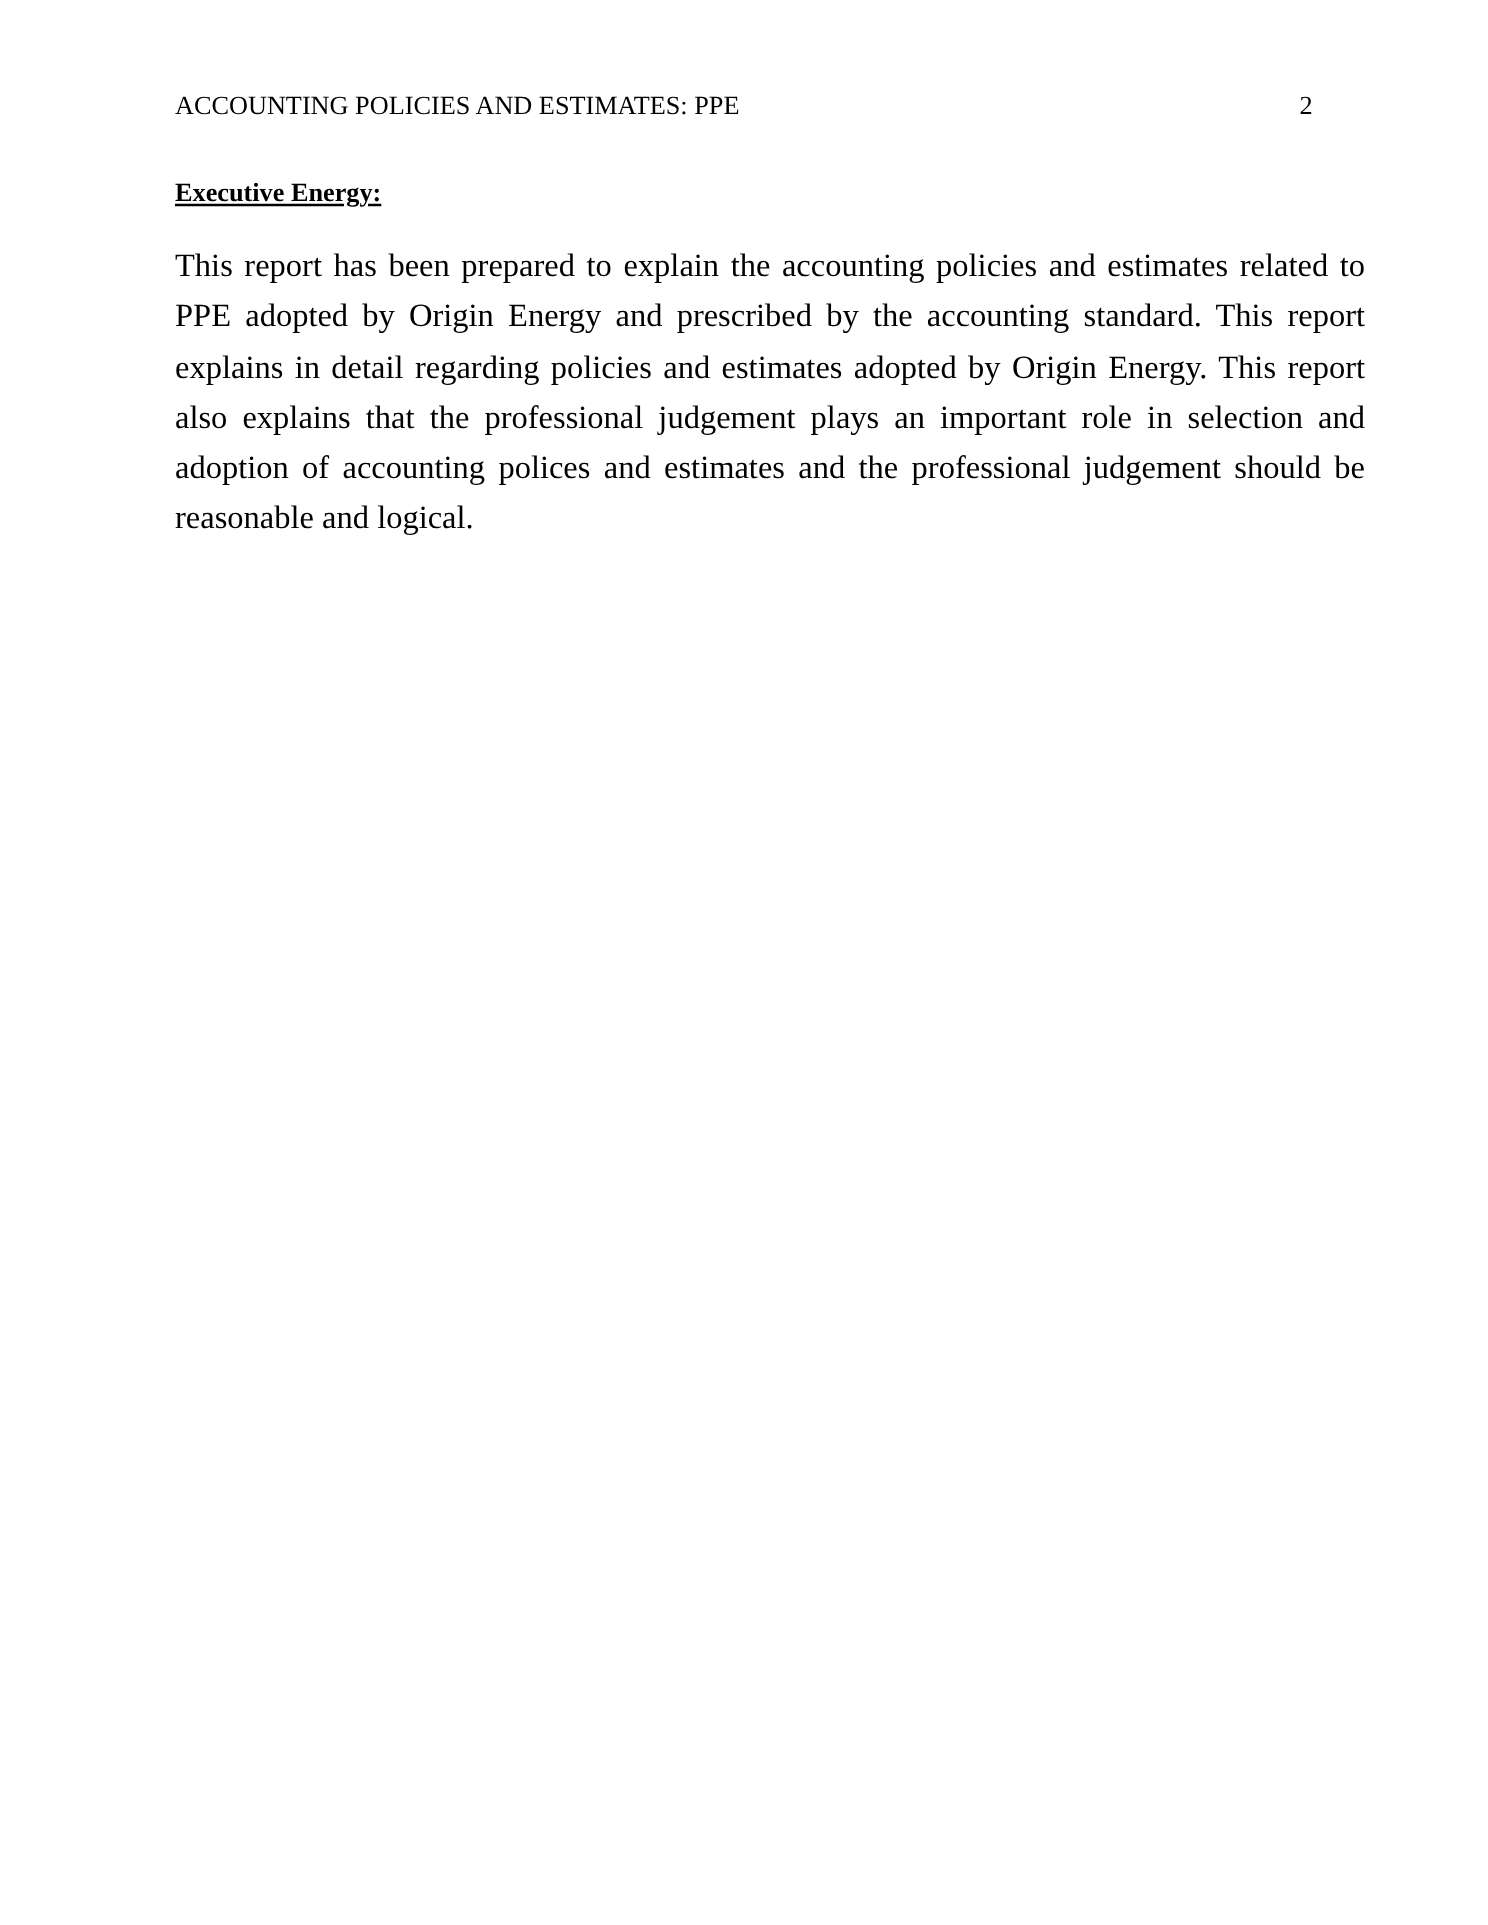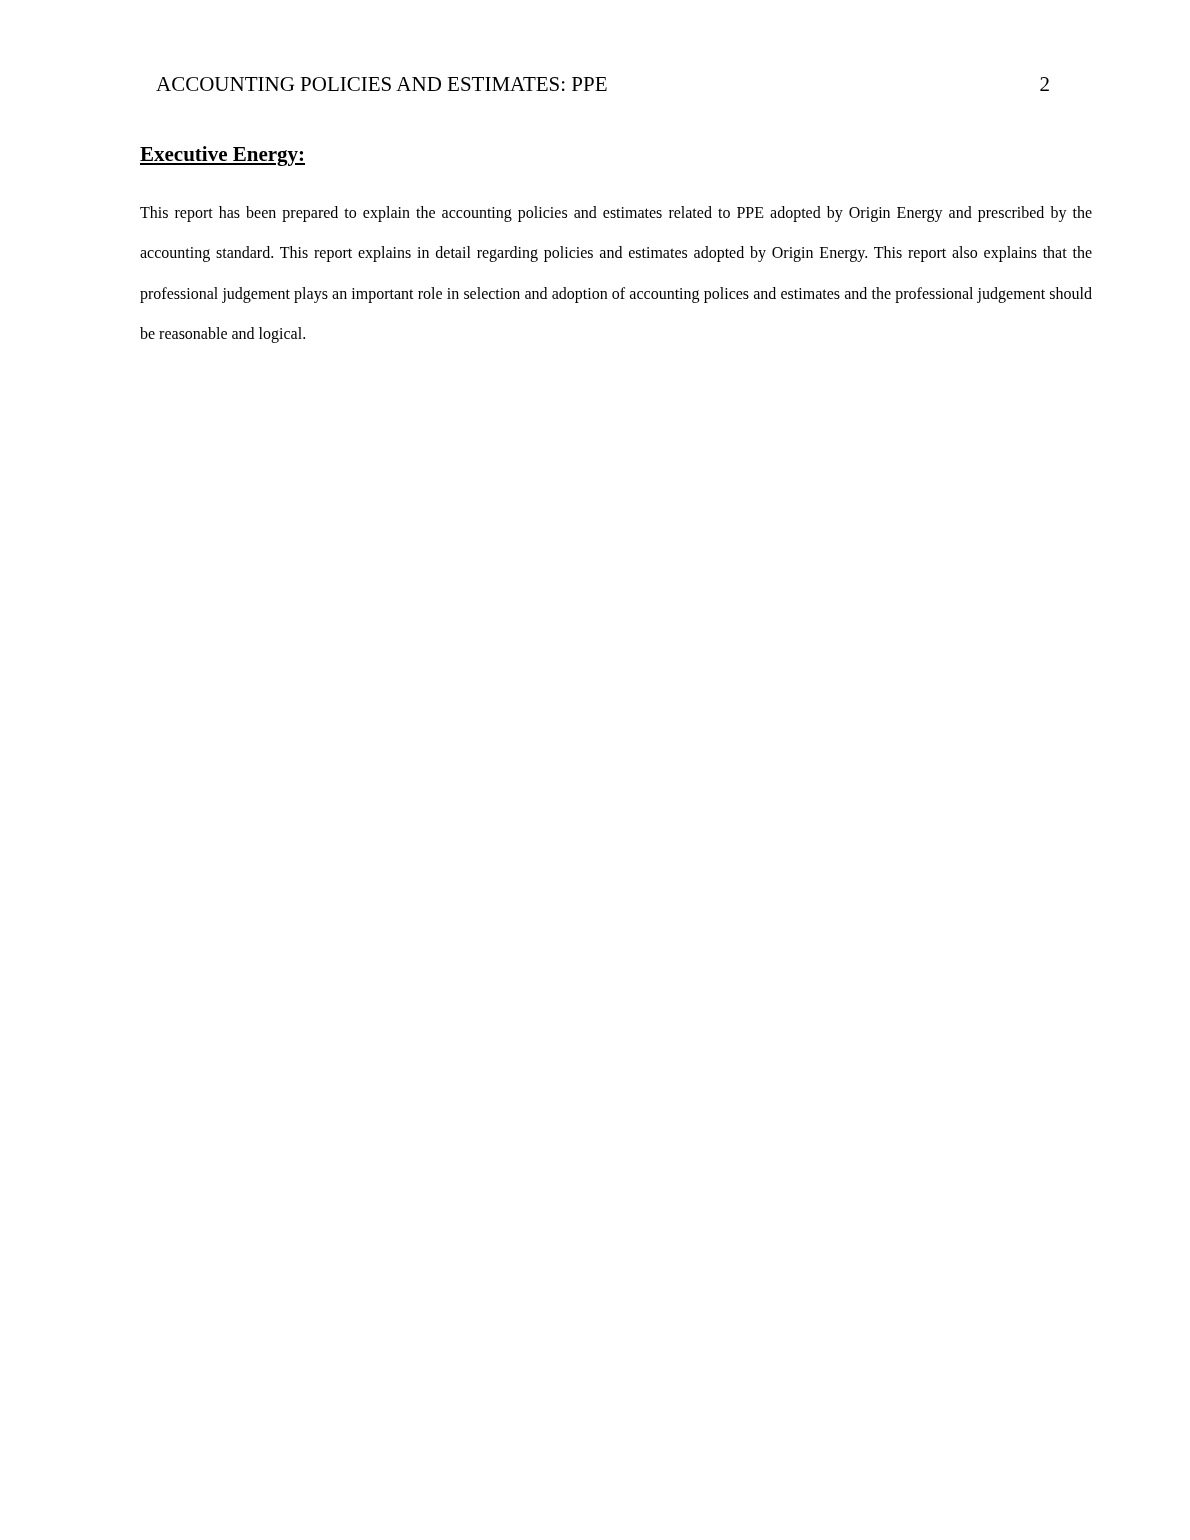--- a/index.html
+++ b/index.html
@@ -19,21 +19,21 @@
       position: absolute;
       left: 140px;
       top: 70px;
       width: 910px;
       height: 28px;
       font-size: 21px;
       line-height: 28px;
     }
     .running-head {
       position: absolute;
-      left: 16px;
+      left: 0;
       top: 0;
       white-space: nowrap;
     }
     .page-number {
       position: absolute;
       right: 0;
       top: 0;
     }
     .section {
       position: absolute;
@@ -44,21 +44,21 @@
     .section-heading {
       margin: 0;
       font-size: 21px;
       font-weight: bold;
       text-decoration: underline;
       line-height: 30px;
       display: inline-block;
     }
     .paragraph {
       margin: 24px 0 0 0;
-      font-size: 16px;
+      font-size: 26px;
       line-height: 40.3px;
       text-align: justify;
     }
   </style>
 </head>
 <body>
 
 <div class="page-header">
   <span class="running-head">ACCOUNTING POLICIES AND ESTIMATES: PPE</span>
   <span class="page-number">2</span>

